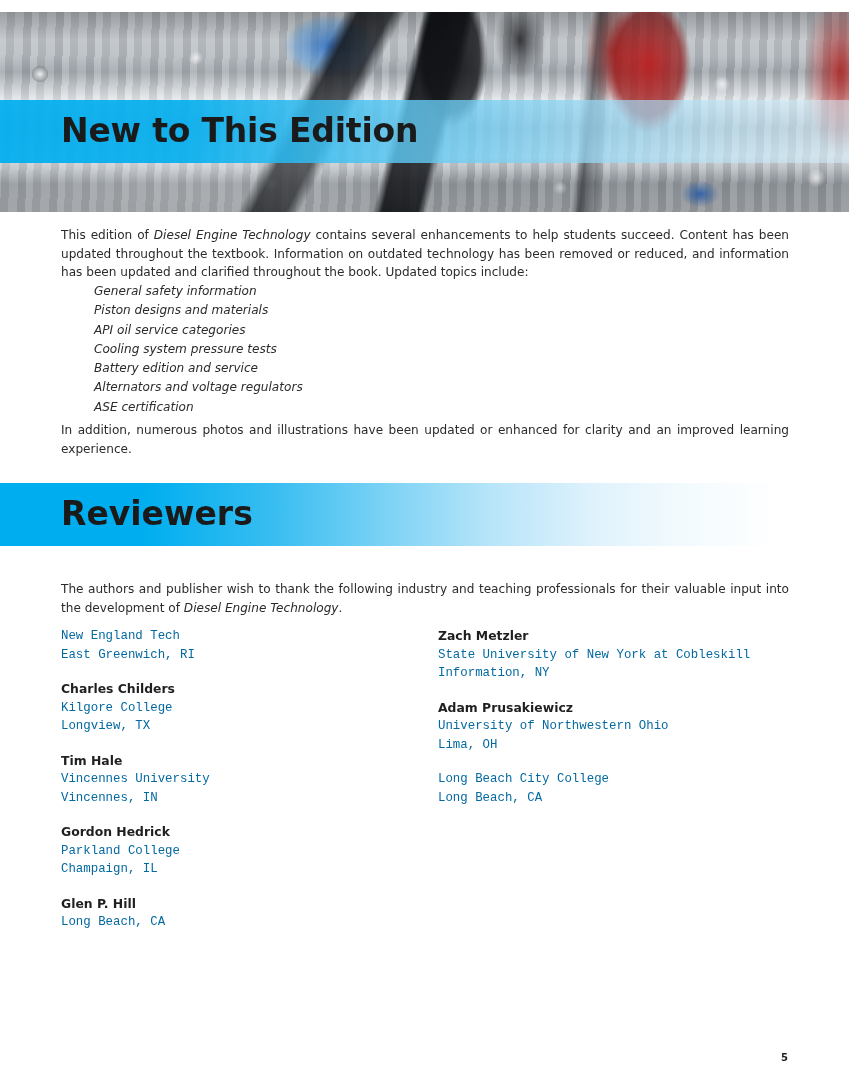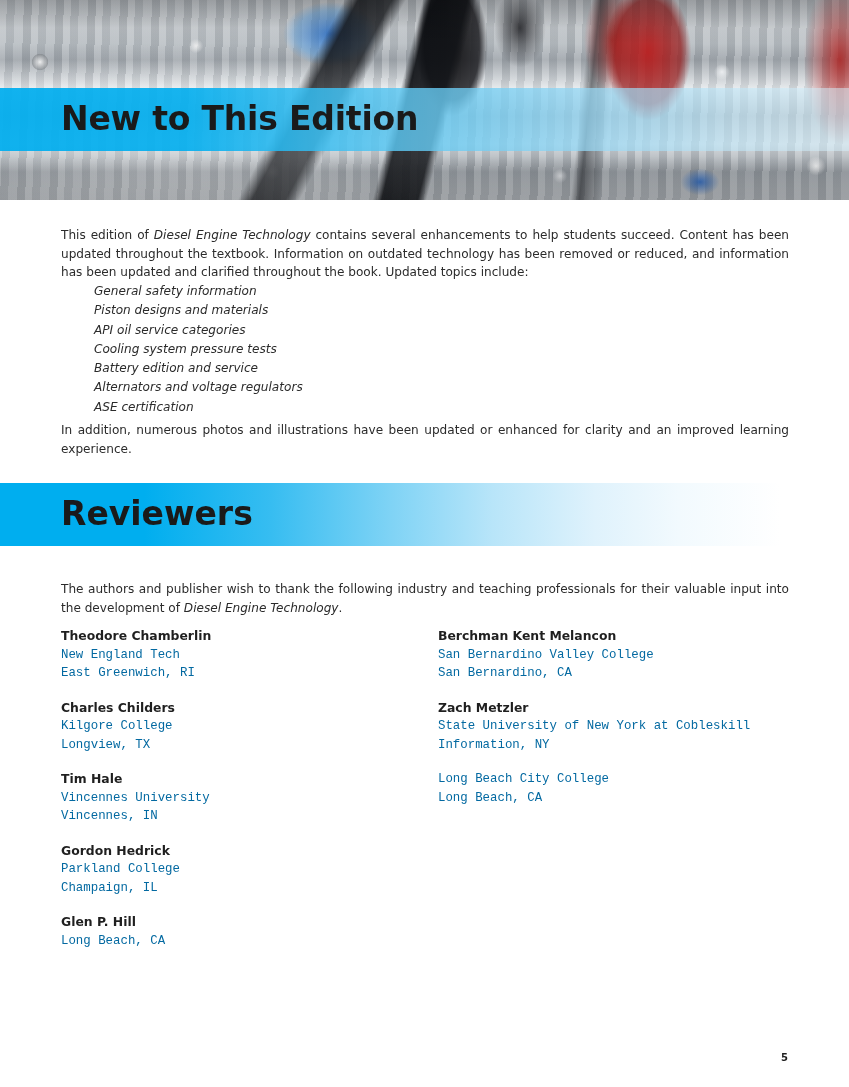--- a/index.html
+++ b/index.html
@@ -12,21 +12,21 @@
     height: 1087px;
     position: relative;
     font-family: "Liberation Sans", sans-serif;
     color: #231f20;
     overflow: hidden;
   }
 
   
   .hero {
     position: absolute;
-    left: 0; top: 0;
+    left: 0; top: 12px;
     width: 849px; height: 200px;
     overflow: hidden;
     background: #5eead4;
   }
   .hero-photo {
     position: absolute;
     inset: 0;
     
     background:
       
@@ -229,21 +229,20 @@
 <div class="rev-title">Reviewers</div>
 
 <div class="content block-rev-intro">
   <p class="para"><span>The authors and publisher wish to thank the following industry and teaching professionals for their valuable input into the development of </span><span class="it">Diesel Engine Technology</span><span>.</span></p>
 </div>
 
 <div class="rev-cols">
 
   <div class="rev-col">
     <div class="reviewer">
-      <div class="rev-name">Theodore Chamberlin</div>
       <div class="rev-org">New England Tech</div>
       <div class="rev-loc">East Greenwich, RI</div>
     </div>
     <div class="reviewer">
       <div class="rev-name">Charles Childers</div>
       <div class="rev-org">Kilgore College</div>
       <div class="rev-loc">Longview, TX</div>
     </div>
     <div class="reviewer">
       <div class="rev-name">Tim Hale</div>
@@ -256,30 +255,30 @@
       <div class="rev-loc">Champaign, IL</div>
     </div>
     <div class="reviewer">
       <div class="rev-name">Glen P. Hill</div>
       <div class="rev-loc">Long Beach, CA</div>
     </div>
   </div>
 
   <div class="rev-col">
     <div class="reviewer">
-      <div class="rev-name">Berchman Kent Melancon</div>
-      <div class="rev-org">San Bernardino Valley College</div>
-      <div class="rev-loc">San Bernardino, CA</div>
-    </div>
-    <div class="reviewer">
       <div class="rev-name">Zach Metzler</div>
       <div class="rev-org">State University of New York at Cobleskill</div>
       <div class="rev-loc">Information, NY</div>
     </div>
     <div class="reviewer">
+      <div class="rev-name">Adam Prusakiewicz</div>
+      <div class="rev-org">University of Northwestern Ohio</div>
+      <div class="rev-loc">Lima, OH</div>
+    </div>
+    <div class="reviewer">
       <div class="rev-org">Long Beach City College</div>
       <div class="rev-loc">Long Beach, CA</div>
     </div>
   </div>
 
 </div>
 
 <div class="page-num">5</div>
 
 </body></html>

